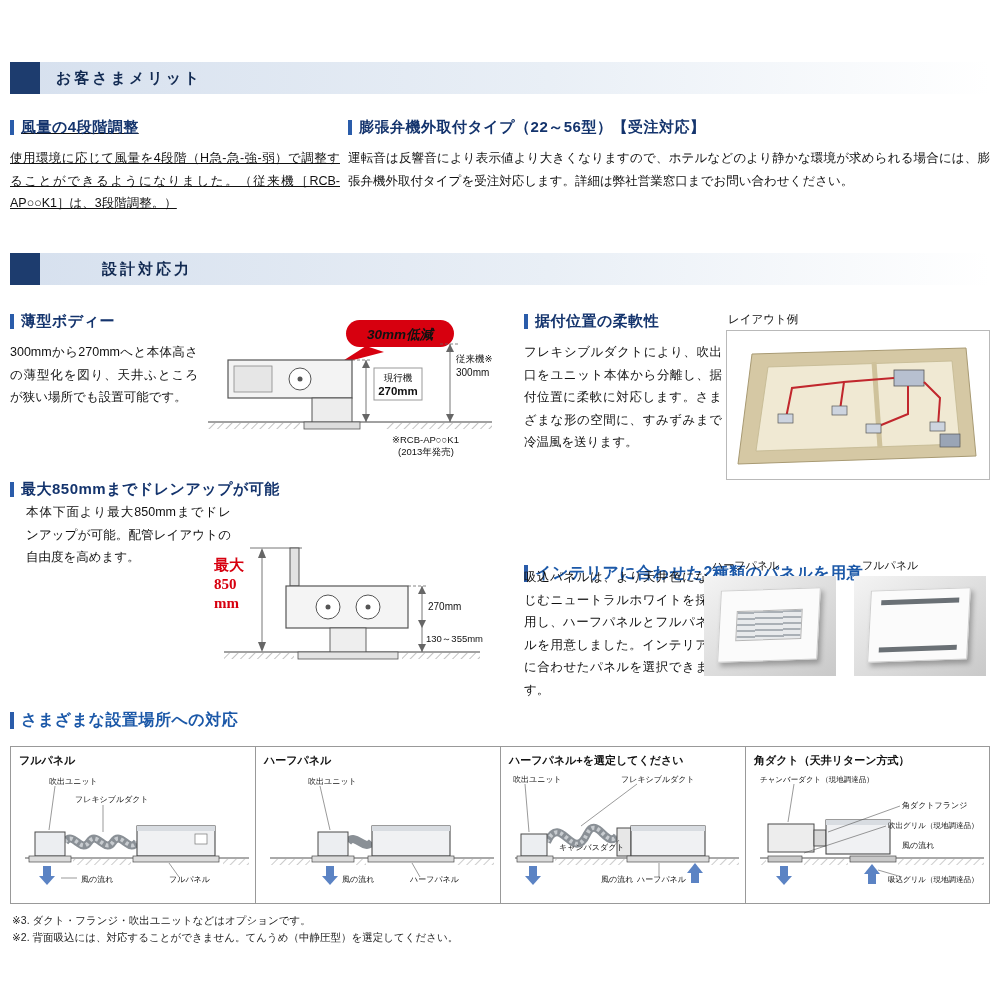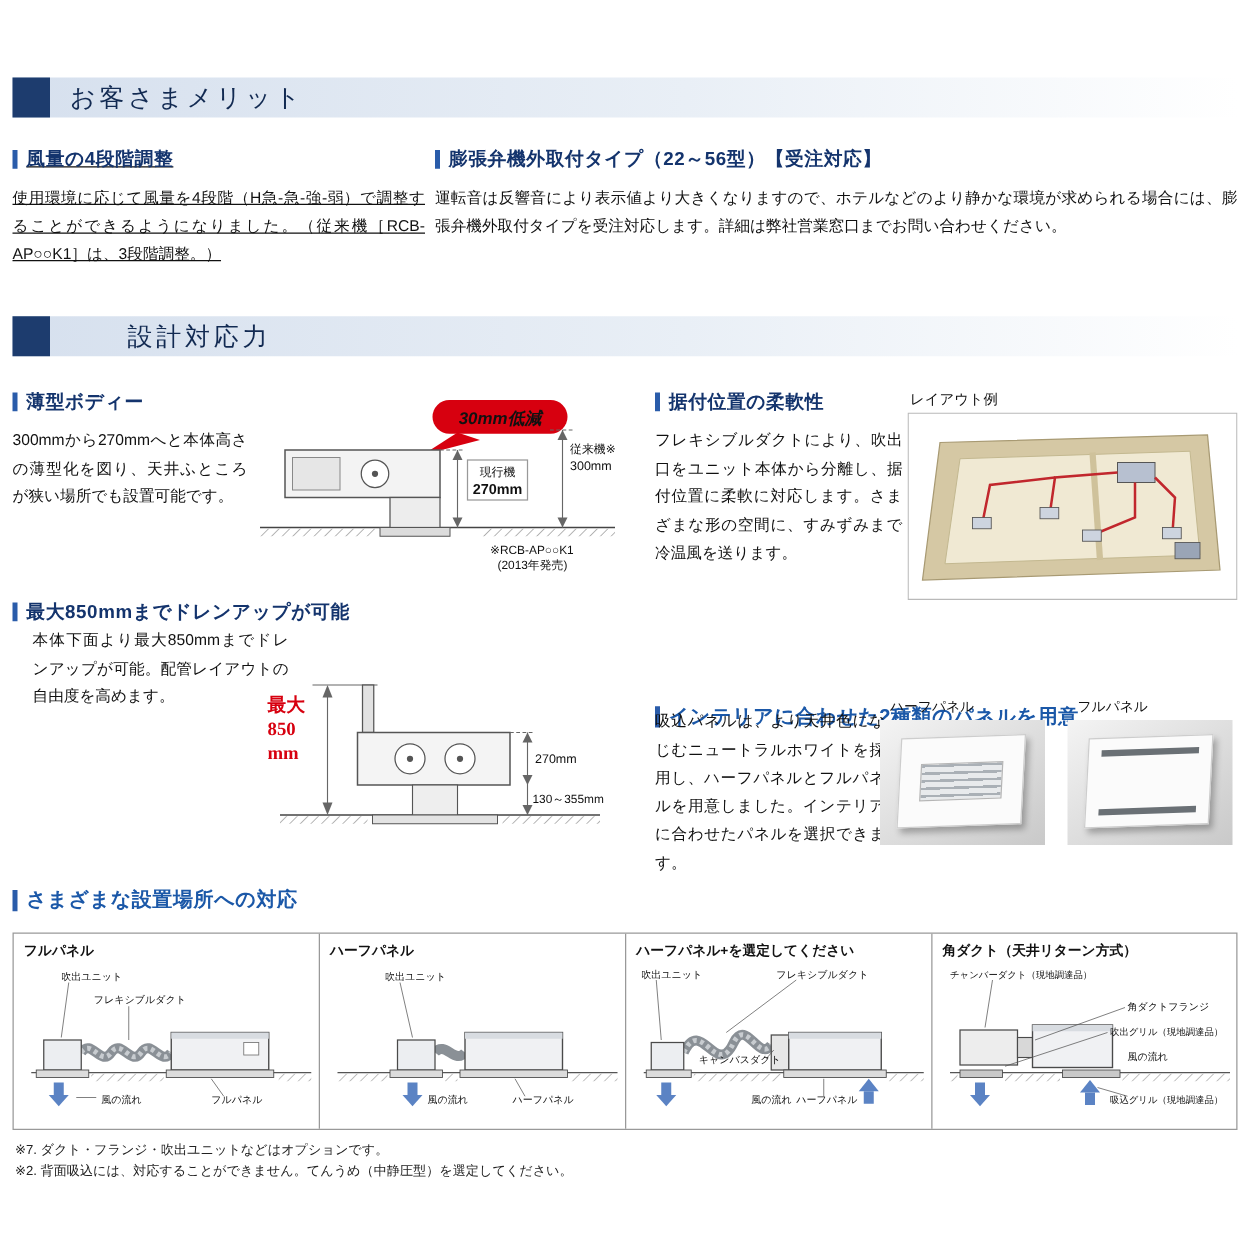--- a/index.html
+++ b/index.html
@@ -8,21 +8,21 @@
     position: relative; width: 1000px; height: 1000px; background: #fff;
     font-family: "Liberation Sans", "DejaVu Sans", sans-serif; overflow: hidden; color: #111;
   }
   .abs { position: absolute; }
   
   .sec-header {
     left: 10px; width: 980px; height: 32px; display: flex; align-items: center;
     background: linear-gradient(to right, #d6e0ee 0%, #e9eff6 55%, #ffffff 100%);
   }
   .sec-header .sq { width: 30px; height: 32px; background: #1d3c6e; flex: 0 0 auto; }
-  .sec-header .t { margin-left: 16px; font-size: 20px; font-weight: normal; color: #122a52; letter-spacing: 3px; }
+  .sec-header .t { margin-left: 16px; font-size: 15px; font-weight: bold; color: #122a52; letter-spacing: 3px; }
   
   .h3 { display: flex; align-items: center; }
   .h3 .bar { width: 4px; height: 15px; background: #2a5caa; margin-right: 7px; flex: 0 0 auto; }
   .h3 .txt { font-size: 15px; font-weight: bold; color: #14346d; letter-spacing: 0.5px; }
   .h3.bright .bar { height: 17px; }
   .h3.bright .txt { font-size: 16px; color: #1b58a8; }
   .body-txt { font-size: 12.5px; line-height: 1.8; color: #111; text-align: justify; margin-top: 10px; }
   svg { font-family: inherit; display: block; }
   svg text { fill: #111; }
   .photo { background: linear-gradient(145deg, #f4f4f4 0%, #dcdcdc 55%, #c9c9c9 100%); }
@@ -345,16 +345,16 @@
         <text x="148" y="38" font-size="8">角ダクトフランジ</text>
         <line x1="132" y1="56" x2="50" y2="83" stroke="#555" stroke-width="0.6"></line>
         <text x="134" y="58" font-size="7.5">吹出グリル（現地調達品）</text>
         <text x="148" y="78" font-size="8">風の流れ</text>
         <line x1="148" y1="107" x2="124" y2="100" stroke="#555" stroke-width="0.6"></line>
         <text x="134" y="112" font-size="7.5">吸込グリル（現地調達品）</text>
       </svg>
     </div>
   </div>
 
-  <div class="abs fnote" style="left:12px; top:912px;">※7. ダクト・フランジ・吹出ユニットなどはオプションです。</div>
+  <div class="abs fnote" style="left:12px; top:912px;">※3. ダクト・フランジ・吹出ユニットなどはオプションです。</div>
   <div class="abs fnote" style="left:12px; top:929px;">※2. 背面吸込には、対応することができません。てんうめ（中静圧型）を選定してください。</div>
 
 </div>
 
 </body></html>

